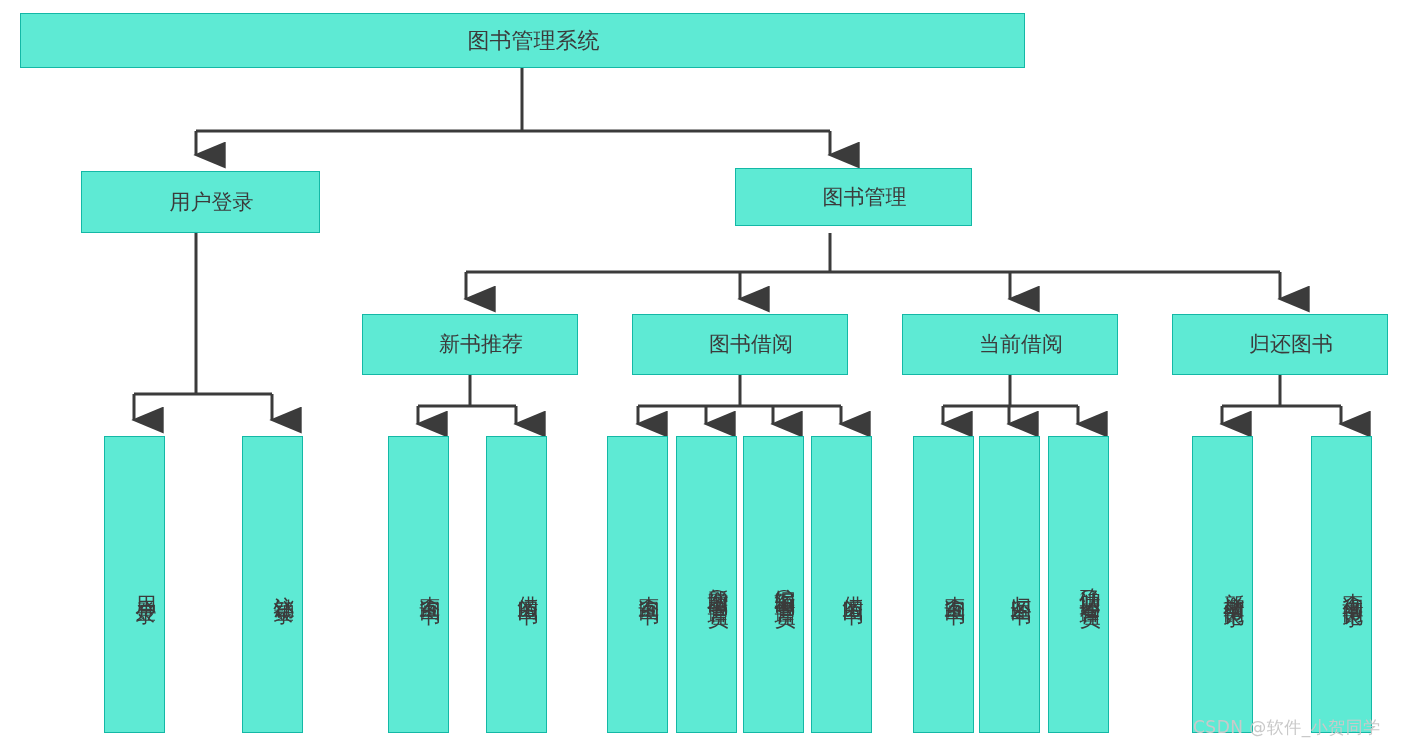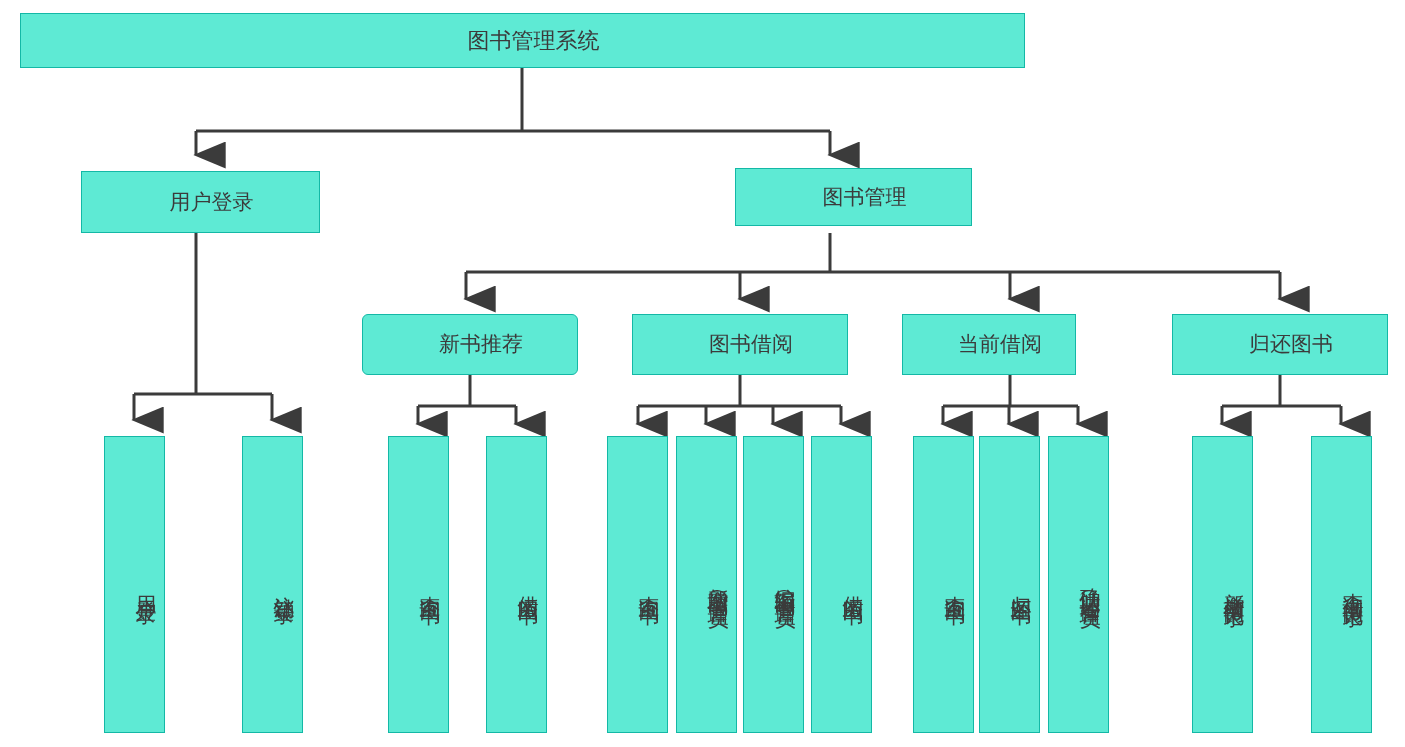--- a/index.html
+++ b/index.html
@@ -130,27 +130,27 @@
     <span class="node-label">图书管理系统</span>
   </div>
 
   <div class="node horiz" style="left:81px; top:171px; width:239px; height:62px;">
     <span class="node-label">用户登录</span>
   </div>
   <div class="node horiz" style="left:711px; top:168px; width:237px; height:58px;margin-left:24px;">
     <span class="node-label">图书管理</span>
   </div>
 
-  <div class="node horiz" style="left:362px; top:314px; width:216px; height:61px;border-radius:6px;">
+  <div class="node horiz" style="left:362px; top:314px; width:216px; height:61px;">
     <span class="node-label">新书推荐</span>
   </div>
   <div class="node horiz" style="left:632px; top:314px; width:216px; height:61px;align-items:center;">
     <span class="node-label">图书借阅</span>
   </div>
-  <div class="node horiz" style="left:902px; top:314px; width:174px; height:61px;">
+  <div class="node horiz" style="left:902px; top:314px; width:216px; height:61px;">
     <span class="node-label">当前借阅</span>
   </div>
   <div class="node horiz" style="left:1172px; top:314px; width:216px; height:61px;">
     <span class="node-label">归还图书</span>
   </div>
 
   <div class="node vert" style="left:104px; top:436px; width:61px; height:297px;">
     <span class="node-label">用户登录</span>
   </div>
   <div class="node vert" style="left:242px; top:436px; width:61px; height:297px;">
@@ -187,14 +187,15 @@
     <span class="node-label">确认归还（管理员）</span>
   </div>
 
   <div class="node vert" style="left:1192px; top:436px; width:61px; height:297px;">
     <span class="node-label">新增借阅记录</span>
   </div>
   <div class="node vert" style="left:1311px; top:436px; width:61px; height:297px;">
     <span class="node-label">查询借阅记录</span>
   </div>
 
+  <div class="watermark" style="left:1193px; top:716px;">CSDN @软件_小贺同学</div>
 
 </div>
 
 </body></html>

